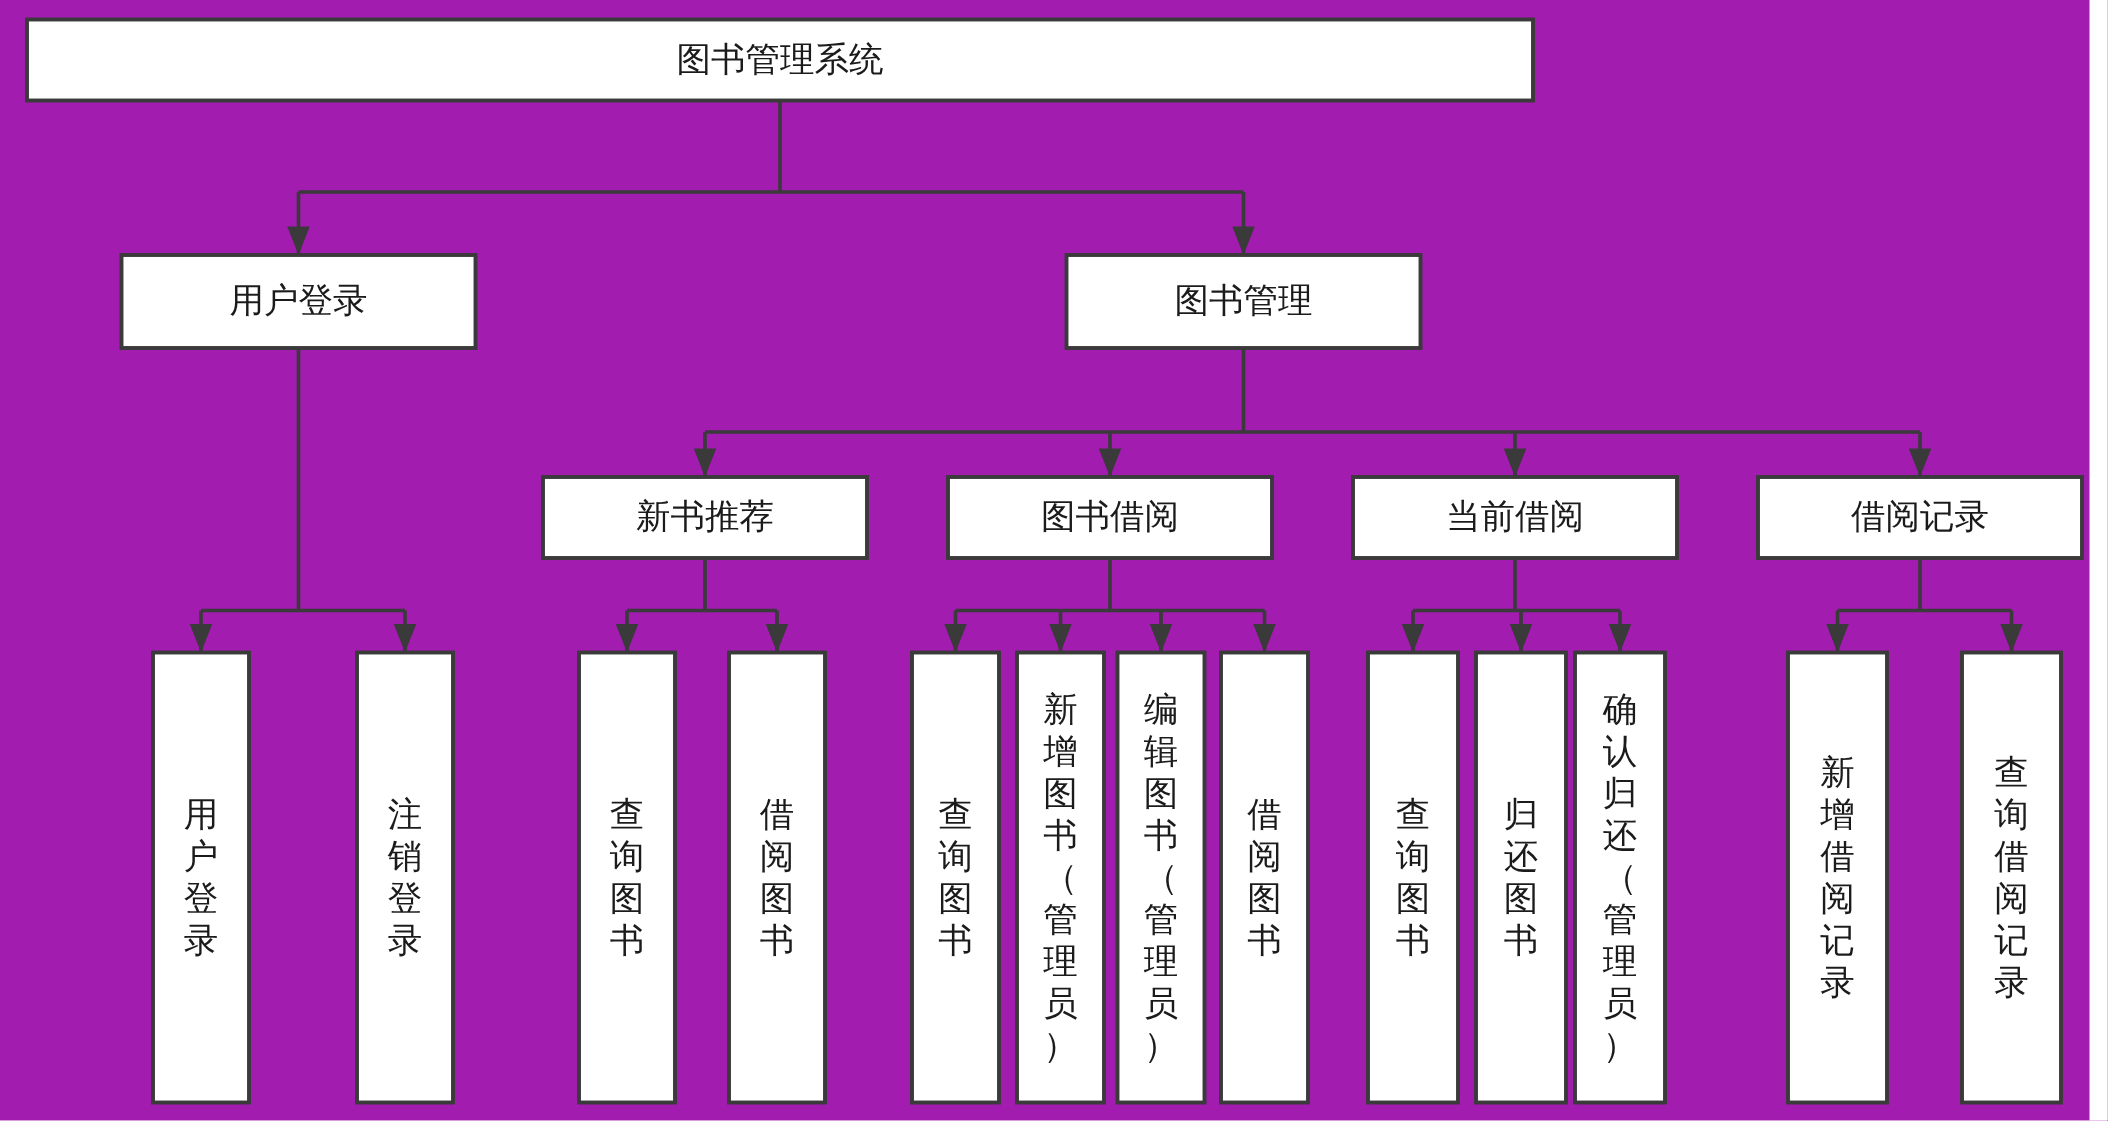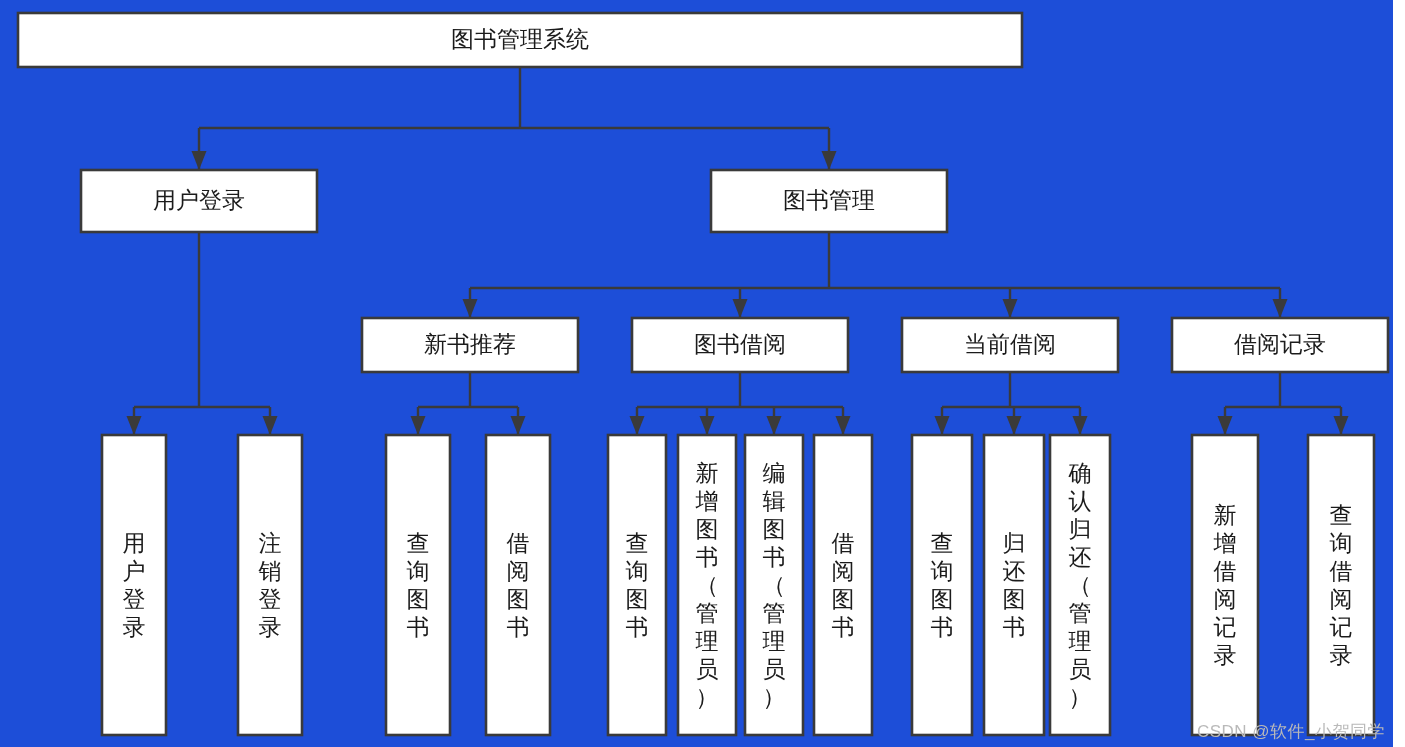--- a/index.html
+++ b/index.html
@@ -8,21 +8,21 @@
     padding: 0;
     background: #ffffff;
   }
   body {
     font-family: "Liberation Sans", "DejaVu Sans", sans-serif;
   }
   #diagram-root {
     position: relative;
     width: 1393px;
     height: 747px;
-    background: #1d4ed8;
+    background: #a21caf;
     overflow: hidden;
   }
   svg.diagram-canvas {
     position: absolute;
     left: 0;
     top: 0;
     width: 1405px;
     height: 747px;
   }
   .node-box {
@@ -205,15 +205,14 @@
           <rect x="1192" y="435" width="66" height="300" class="node-box"></rect>
           <text x="1225" y="522.84" class="node-label-v"><tspan x="1225" dy="0">新</tspan><tspan x="1225" dy="28">增</tspan><tspan x="1225" dy="28">借</tspan><tspan x="1225" dy="28">阅</tspan><tspan x="1225" dy="28">记</tspan><tspan x="1225" dy="28">录</tspan></text>
         </g>
         <g>
           <rect x="1308" y="435" width="66" height="300" class="node-box"></rect>
           <text x="1341" y="522.84" class="node-label-v"><tspan x="1341" dy="0">查</tspan><tspan x="1341" dy="28">询</tspan><tspan x="1341" dy="28">借</tspan><tspan x="1341" dy="28">阅</tspan><tspan x="1341" dy="28">记</tspan><tspan x="1341" dy="28">录</tspan></text>
         </g>
       </g>
   </svg>
 
-  <div class="watermark-text">CSDN @软件_小贺同学</div>
 
 </div>
 
 </body></html>

